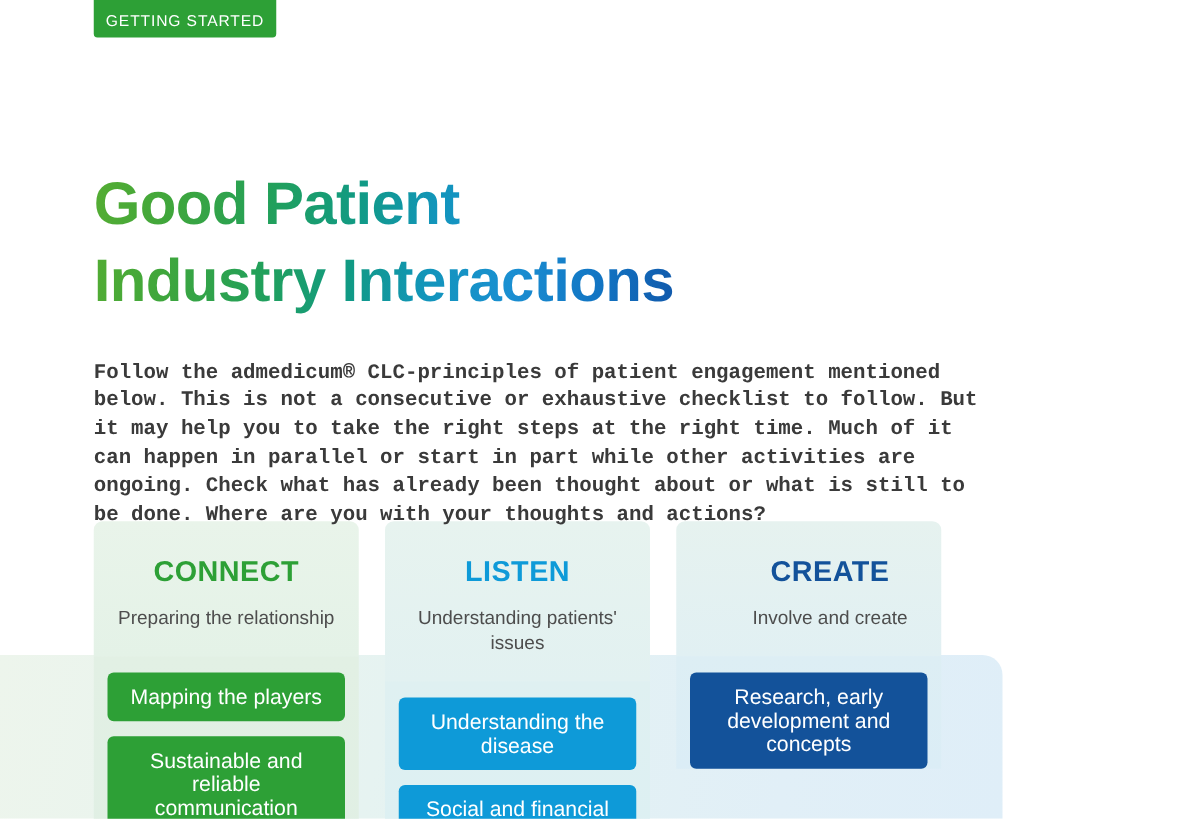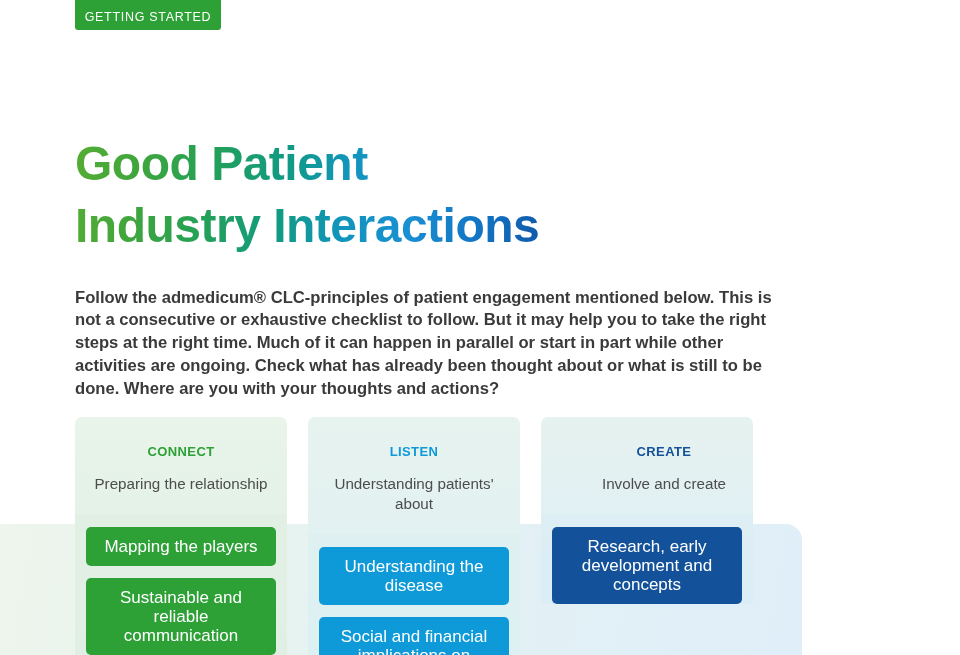--- a/index.html
+++ b/index.html
@@ -84,20 +84,21 @@
   #intro {
     position: absolute;
     left: 75px;
     top: 270px;
     width: 716px;
     font-size: 16.6px;
     font-weight: bold;
     line-height: 22.8px;
     color: #3a3a3a;
     z-index: 3;
+    font-family: Liberation Mono, monospace;
   }
 
   
   #columns {
     position: absolute;
     left: 75px;
     top: 417px;
     width: 688px;
     display: flex;
     gap: 21px;
@@ -110,21 +111,21 @@
     overflow: visible;
     position: relative;
   }
   .col-head {
     padding: 28px 10px 20px;
     text-align: center;
     border-top-left-radius: 7px;
     border-top-right-radius: 7px;
   }
   .col-title {
-    font-size: 13px;
+    font-size: 23px;
     font-weight: bold;
     letter-spacing: 0.4px;
     line-height: 1.1;
   }
   .col-sub {
     margin-top: 15px;
     font-size: 15.2px;
     line-height: 20px;
     color: #4d4d4d;
   }
@@ -186,21 +187,21 @@
     <div class="col-body">
       <div class="chip chip-green">Mapping the players</div>
       <div class="chip chip-green">Sustainable and reliable communication</div>
       <div class="chip chip-green"></div>
     </div>
   </div>
 
   <div class="col col-listen">
     <div class="col-head">
       <div class="col-title">LISTEN</div>
-      <div class="col-sub">Understanding patients' about</div>
+      <div class="col-sub">Understanding patients' issues</div>
     </div>
     <div class="col-body">
       <div class="chip chip-cyan">Understanding the disease</div>
       <div class="chip chip-cyan">Social and financial implications on patients</div>
     </div>
   </div>
 
   <div class="col col-create">
     <div class="col-head">
       <div class="col-title">CREATE</div>

